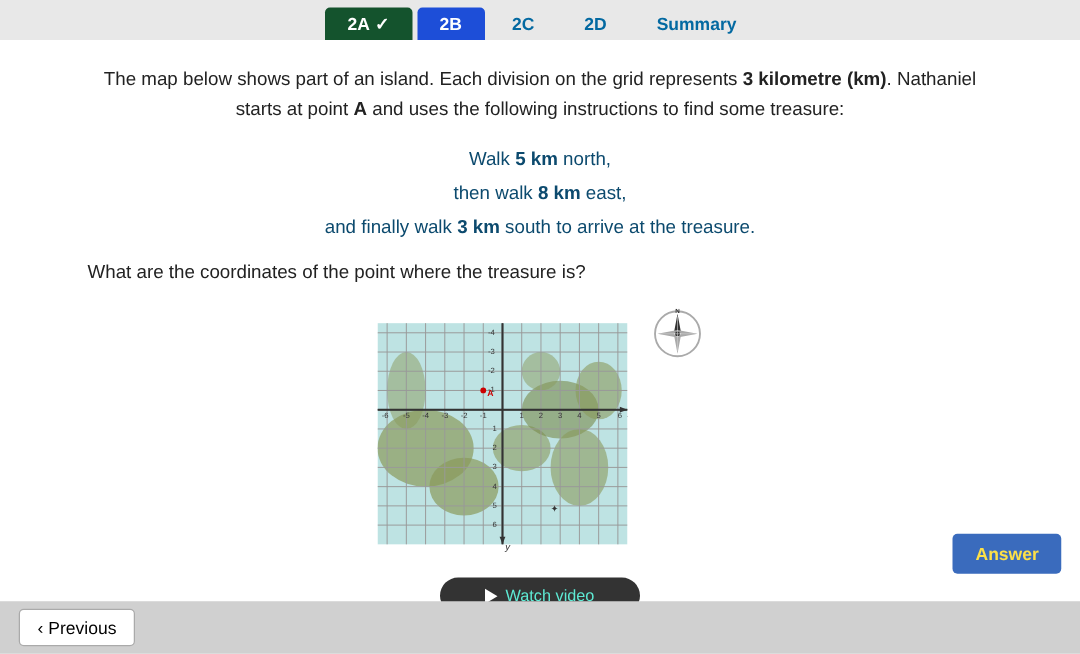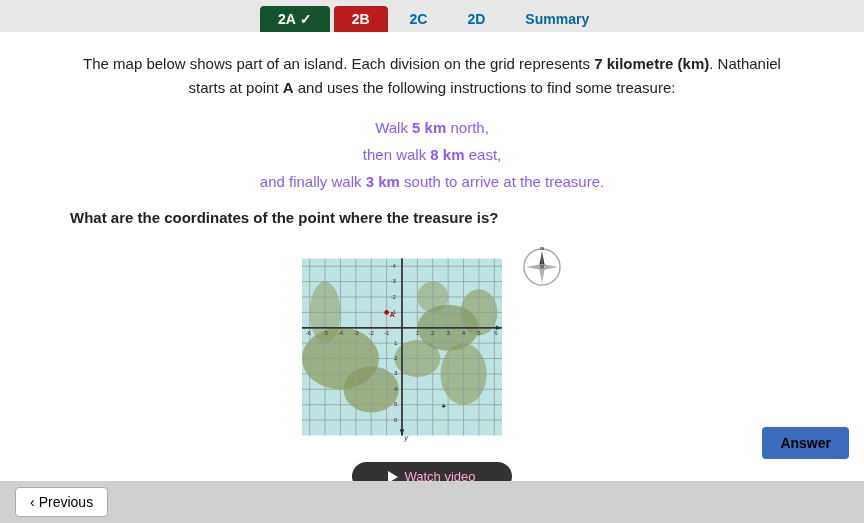--- a/index.html
+++ b/index.html
@@ -33,21 +33,21 @@
 
     .tab-2a {
       background: #14532d;
       color: white;
       display: flex;
       align-items: center;
       gap: 4px;
     }
 
     .tab-2b {
-      background: #b91c1c;
+      background: #1d4ed8;
       color: white;
     }
 
     .tab-2c, .tab-2d, .tab-summary {
       background: transparent;
       color: #0369a1;
     }
 
     
     .main-content {
@@ -66,33 +66,32 @@
       margin-bottom: 14px;
     }
 
     .question-text strong {
       font-weight: bold;
     }
 
     .instructions {
       text-align: center;
       font-size: 15px;
-      color: #8b5cf6;
+      color: #0c4a6e;
       line-height: 1.8;
       margin-bottom: 14px;
       margin-top: 10px;
     }
 
     .coord-question {
       font-size: 15px;
       color: #222;
       margin-bottom: 16px;
       text-align: left;
       padding-left: 40px;
-      font-weight: bold;
     }
 
     
     .map-container {
       display: flex;
       justify-content: center;
       align-items: flex-start;
       gap: 20px;
       margin-bottom: 10px;
     }
@@ -116,21 +115,21 @@
       margin-top: 5px;
     }
 
     
     .watch-video-btn {
       display: flex;
       align-items: center;
       justify-content: center;
       margin: 8px auto;
       background: #333;
-      color: #f9a8d4;
+      color: #5eead4;
       border: none;
       border-radius: 20px;
       padding: 7px 22px;
       font-size: 13px;
       cursor: pointer;
       gap: 6px;
       width: 160px;
     }
 
     .play-icon {
@@ -141,21 +140,21 @@
       border-left: 10px solid white;
       display: inline-block;
     }
 
     
     .answer-btn {
       position: absolute;
       right: 15px;
       bottom: 55px;
       background: #3a6bbd;
-      color: #000000;
+      color: #fde047;
       border: none;
       border-radius: 4px;
       padding: 8px 18px;
       font-size: 14px;
       font-weight: bold;
       cursor: pointer;
       margin-left: 36px;
     }
 
     
@@ -201,21 +200,21 @@
     <span>2D</span>
   </button>
   <button class="tab tab-summary">
     <span>Summary</span>
   </button>
 </div>
 
 <div class="main-content">
 
   <div class="question-text">
-    The map below shows part of an island. Each division on the grid represents <strong>7 kilometre (km)</strong>. Nathaniel<br>
+    The map below shows part of an island. Each division on the grid represents <strong>3 kilometre (km)</strong>. Nathaniel<br>
     starts at point <strong>A</strong> and uses the following instructions to find some treasure:
   </div>
 
   <div class="instructions">
     Walk <strong>5 km</strong> north,<br>
     then walk <strong>8 km</strong> east,<br>
     and finally walk <strong>3 km</strong> south to arrive at the treasure.
   </div>
 
   <div class="coord-question">

